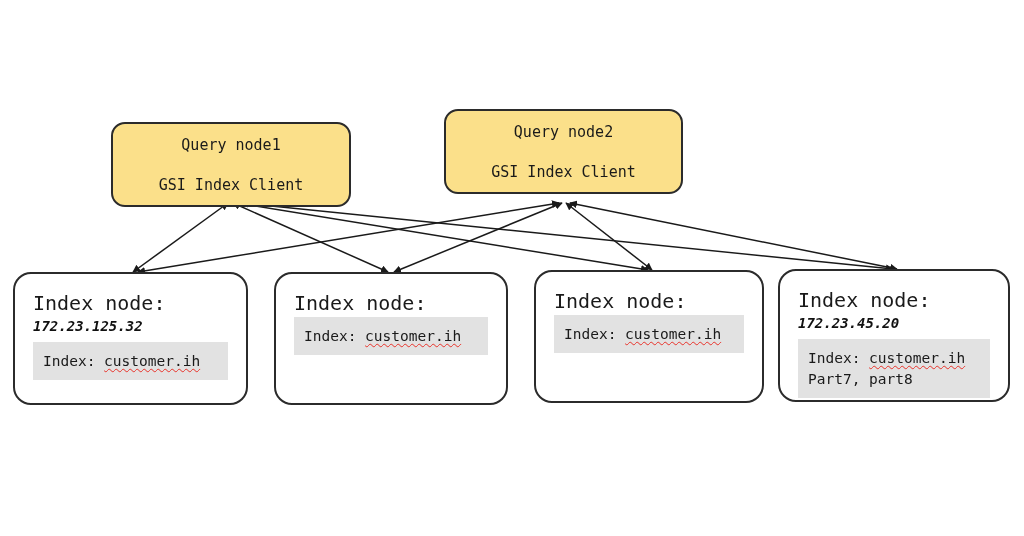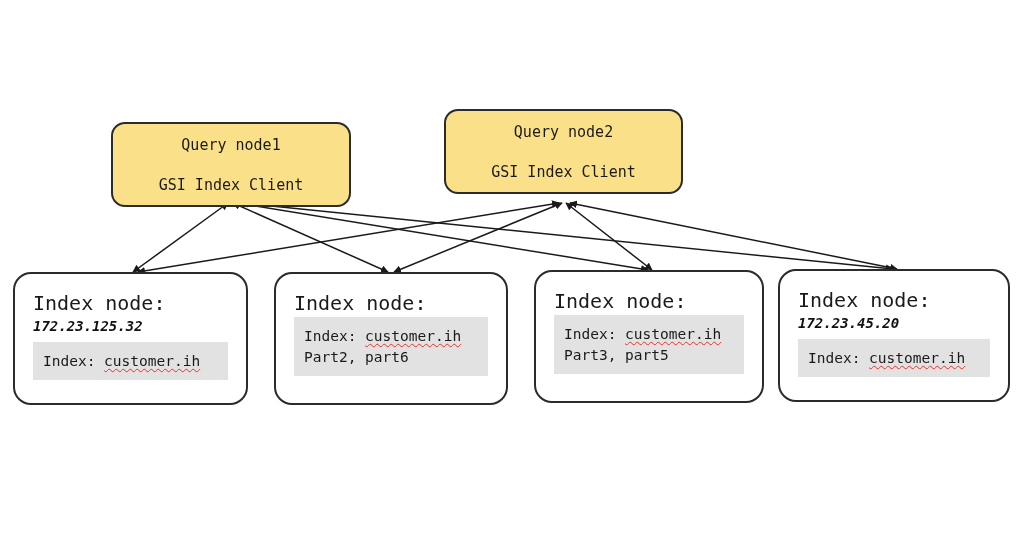--- a/index.html
+++ b/index.html
@@ -145,37 +145,36 @@
       </div>
     </div>
   </div>
 
   <div class="index-node" style="left: 274px; top: 272px; width: 234px; height: 133px;">
     <div class="in-label">Index node:</div>
     <div class="in-panel">
       <div class="in-panel-row">
         <span>Index: </span><span class="spellcheck">customer.ih</span>
       </div>
-      <div class="in-panel-row">Part2, part6</div>
     </div>
   </div>
 
   <div class="index-node" style="left: 534px; top: 270px; width: 230px; height: 133px;">
     <div class="in-label">Index node:</div>
     <div class="in-panel">
       <div class="in-panel-row">
         <span>Index: </span><span class="spellcheck">customer.ih</span>
       </div>
-      <div class="in-panel-row">Part3, part5</div>
     </div>
   </div>
 
   <div class="index-node" style="left: 778px; top: 269px; width: 232px; height: 133px;">
     <div class="in-label">Index node:</div>
     <div class="in-ip">172.23.45.20</div>
     <div class="in-panel">
       <div class="in-panel-row">
         <span>Index: </span><span class="spellcheck">customer.ih</span>
       </div>
+      <div class="in-panel-row">Part7, part8</div>
     </div>
   </div>
 
 </div>
 
 </body></html>

